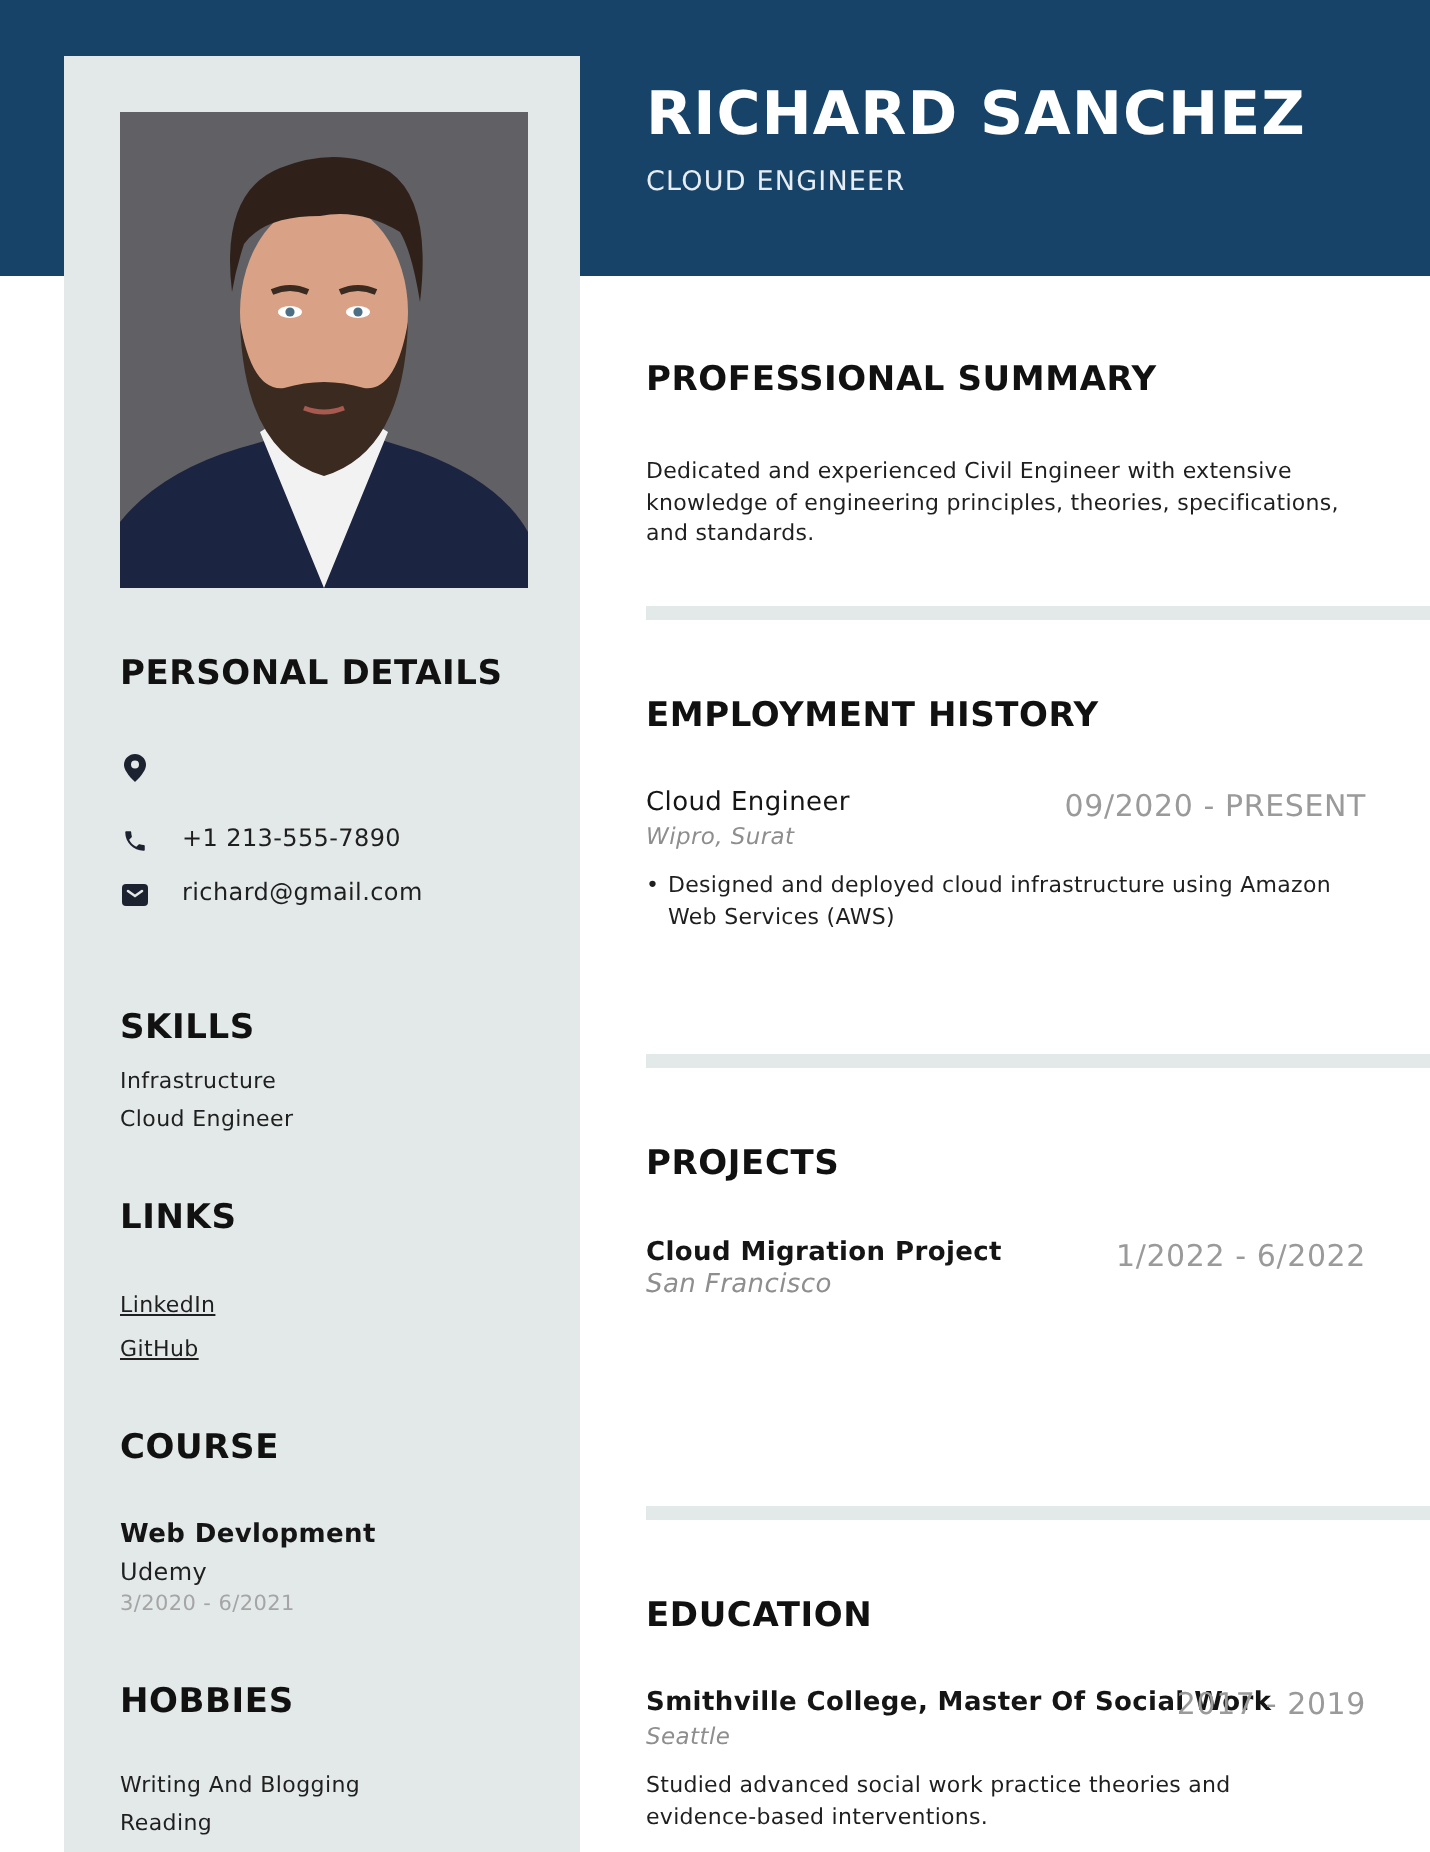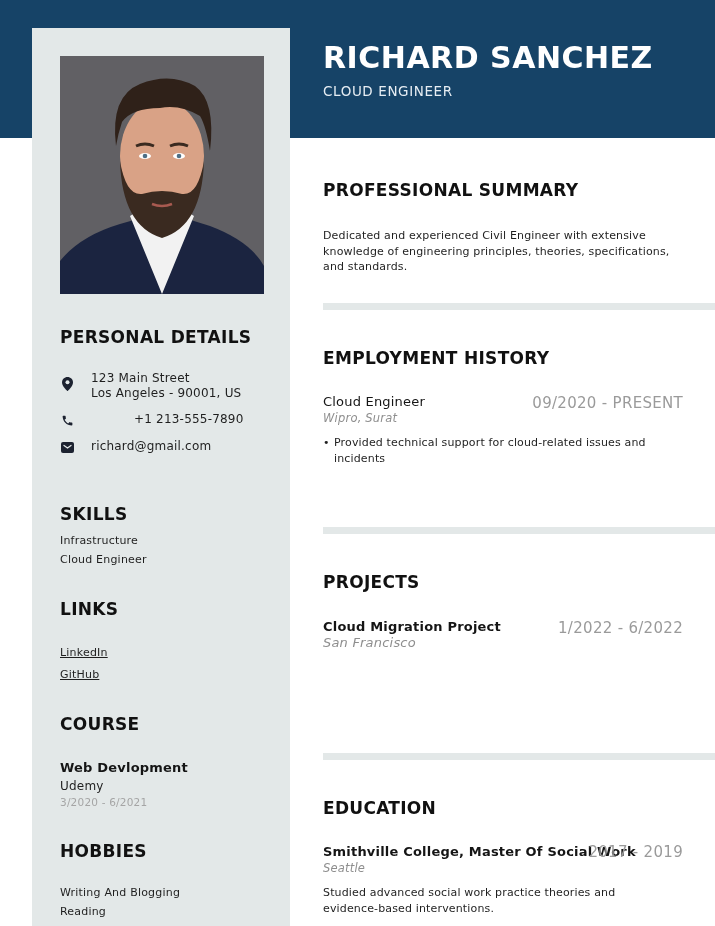--- a/index.html
+++ b/index.html
@@ -68,27 +68,23 @@
 
 <div class="s-head" style="top:327px;">PERSONAL DETAILS</div>
 
 <div class="pd-row" style="top:371px;">
   <span class="pd-icon" style="margin-top:6px;">
     <svg width="11" height="14" viewBox="0 0 11 14">
         <path d="M5.5 0 C2.5 0 0 2.4 0 5.4 C0 9.2 5.5 14 5.5 14 C5.5 14 11 9.2 11 5.4 C11 2.4 8.5 0 5.5 0 Z" fill="#1c2230"></path>
         <circle cx="5.5" cy="5.3" r="2" fill="#e3e8e8"></circle>
       </svg>
   </span>
-  <div>
-    <div class="pd-text">123 Main Street</div>
-    <div class="pd-text muted">Los Angeles - 90001, US</div>
-  </div>
 </div>
 
-<div class="pd-row" style="top:412px;gap:43px;">
+<div class="pd-row" style="top:412px;">
   <span class="pd-icon">
     <svg width="13" height="13" viewBox="0 0 24 24">
         <path d="M6.6 10.8 C8 13.6 10.4 16 13.2 17.4 L15.4 15.2 C15.7 14.9 16.1 14.8 16.4 15 C17.5 15.4 18.7 15.6 20 15.6 C20.6 15.6 21 16 21 16.6 L21 20 C21 20.6 20.6 21 20 21 C10.6 21 3 13.4 3 4 C3 3.4 3.4 3 4 3 L7.5 3 C8.1 3 8.5 3.4 8.5 4 C8.5 5.3 8.7 6.5 9.1 7.6 C9.2 7.9 9.1 8.3 8.9 8.6 Z" fill="#1c2230"></path>
       </svg>
   </span>
   <span class="pd-text">+1 213-555-7890</span>
 </div>
 
 <div class="pd-row" style="top:439px;">
   <span class="pd-icon">
@@ -119,21 +115,21 @@
 
 <div class="m-head" style="top:180px;">PROFESSIONAL SUMMARY</div>
 <div class="m-para" style="top:228px; width:350px;">Dedicated and experienced Civil Engineer with extensive knowledge of engineering principles, theories, specifications, and standards.</div>
 <div class="divider" style="top:303px;"></div>
 
 <div class="m-head" style="top:348px;">EMPLOYMENT HISTORY</div>
 <div class="e-title" style="top:394px;">Cloud Engineer</div>
 <div class="e-date" style="top:394px;">09/2020 - PRESENT</div>
 <div class="e-sub" style="top:411px;">Wipro, Surat</div>
 <ul class="bullets" style="top:435px; width:345px;">
-  <li>Provided technical support for cloud-related issues and incidents</li>
+  <li>Designed and deployed cloud infrastructure using Amazon Web Services (AWS)</li>
 </ul>
 <div class="divider" style="top:527px;"></div>
 
 <div class="m-head" style="top:572px;">PROJECTS</div>
 <div class="e-title bold" style="top:619px;">Cloud Migration Project</div>
 <div class="e-date" style="top:619px;">1/2022 - 6/2022</div>
 <div class="e-sub" style="top:635px; font-size:13px;">San Francisco</div>
 <ul class="bullets" style="top:661px; width:355px;">
 </ul>
 <div class="divider" style="top:753px;"></div>

